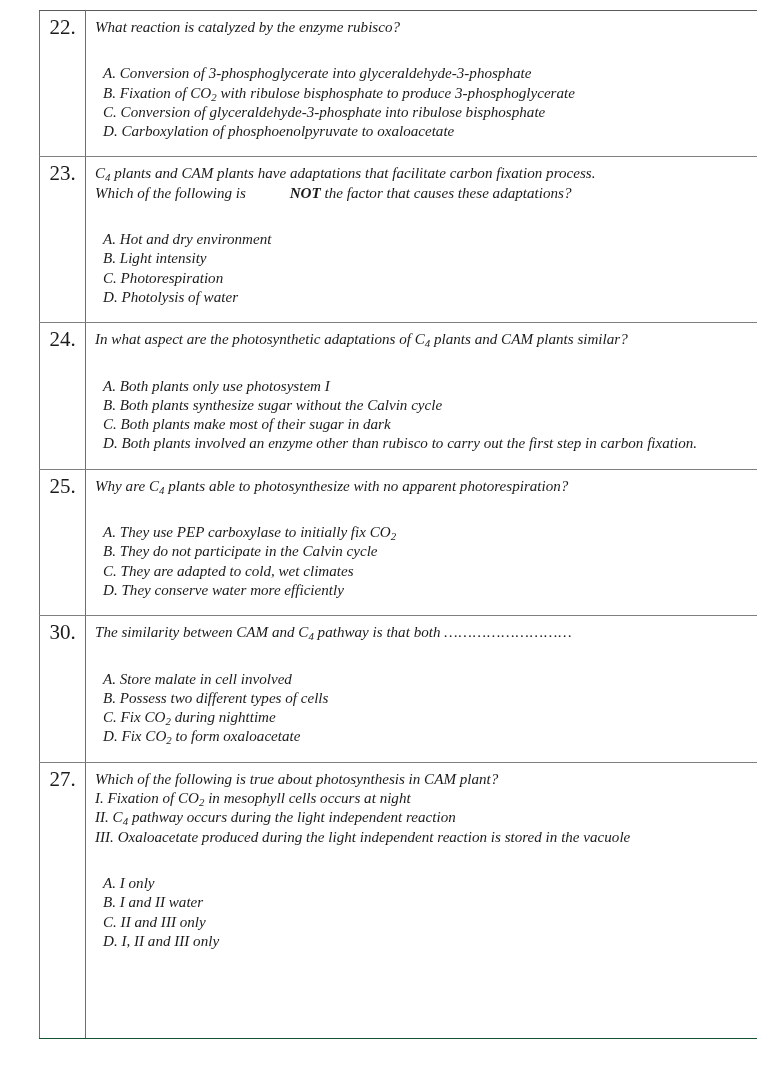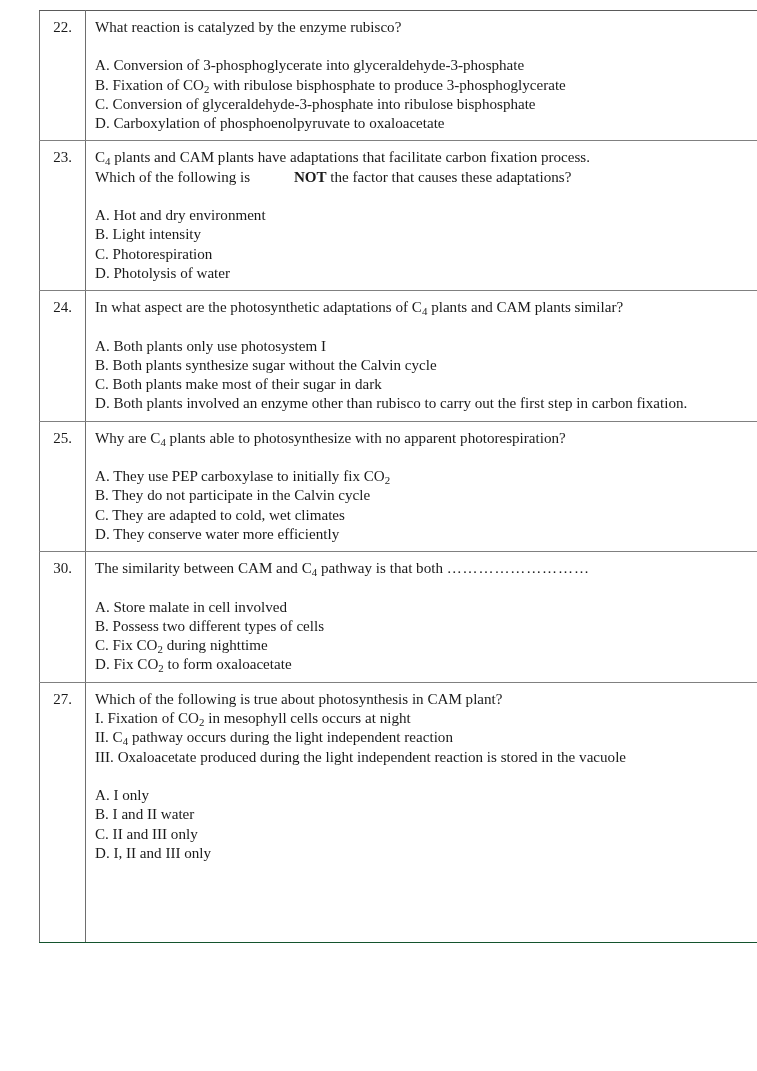--- a/index.html
+++ b/index.html
@@ -59,39 +59,40 @@
 
   .qtable tr.row-first td { border-top: 1px solid #5a5a5a; }
   .qtable tr.row-last  td { border-bottom: 1px solid #14532d; }
 
   td.numcell {
     width: 45px;
     border-left: 1px solid #6e6e6e;
     border-right: 1px solid #6e6e6e;
     text-align: center;
     padding-top: 7px;
-    font-size: 15px;
+    font-size: 21px;
     line-height: 19px;
   }
 
   td.bodycell {
     padding: 7px 16px 7px 9px;
     font-size: 15.1px;
     line-height: 19.3px;
+    font-style: italic;
   }
 
   .stem {
     margin: 0;
     white-space: normal;
   }
 
   .stem-line { display: block; }
 
   .options {
-    margin: 0;
+    margin: 8px;
     padding: 0;
     list-style: none;
   }
 
   .opt {
     display: block;
     white-space: normal;
   }
 
   

